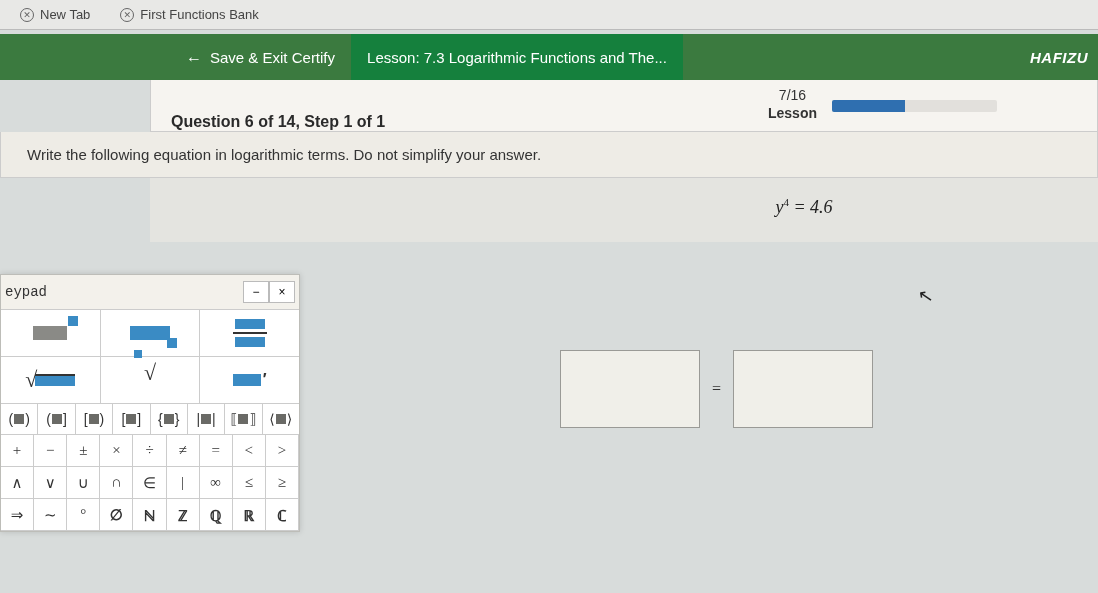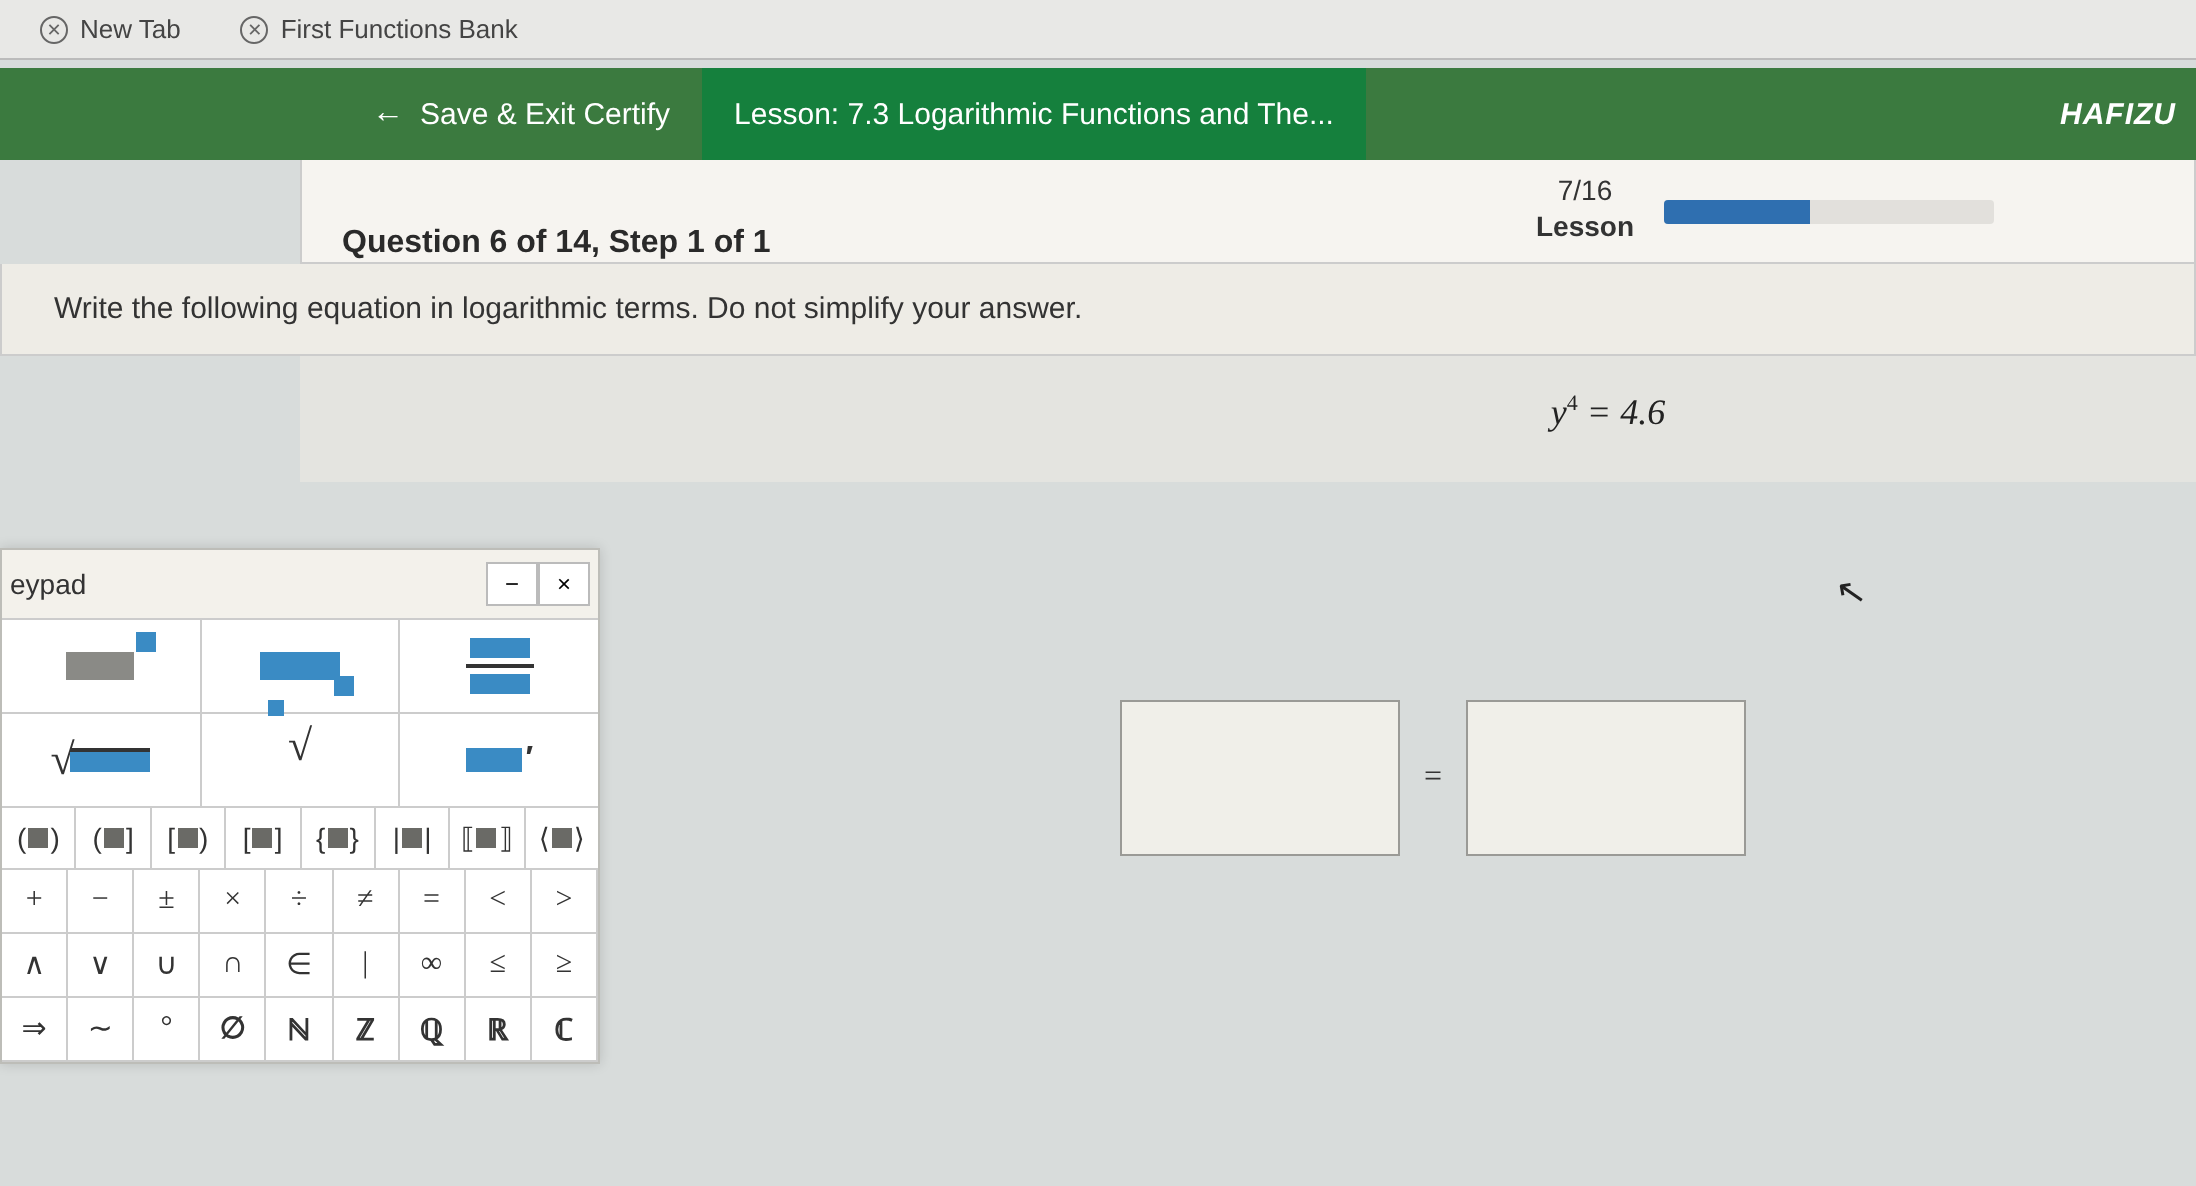--- a/index.html
+++ b/index.html
@@ -169,21 +169,21 @@
     box-shadow: 0 0 6px rgba(0,0,0,0.15);
     font-size: 13px;
   }
   .keypad-header {
     display: flex;
     align-items: center;
     justify-content: space-between;
     padding: 6px 4px 6px 2px;
     border-bottom: 1px solid #ccc;
   }
-  .keypad-header .title { font-size: 14px; color: #333; padding-left:2px;}
+  .keypad-header .title { font-size: 14px; color: #333; padding-left:2px;font-family:Liberation Mono, monospace;}
   .keypad-header .controls { display: flex; }
   .keypad-header .controls button {
     width: 26px; height: 22px;
     border: 1px solid #bbb;
     background: #fff;
     font-size: 12px;
     cursor: pointer;
     display:flex;align-items:center;justify-content:center;
   }
   .template-row {

